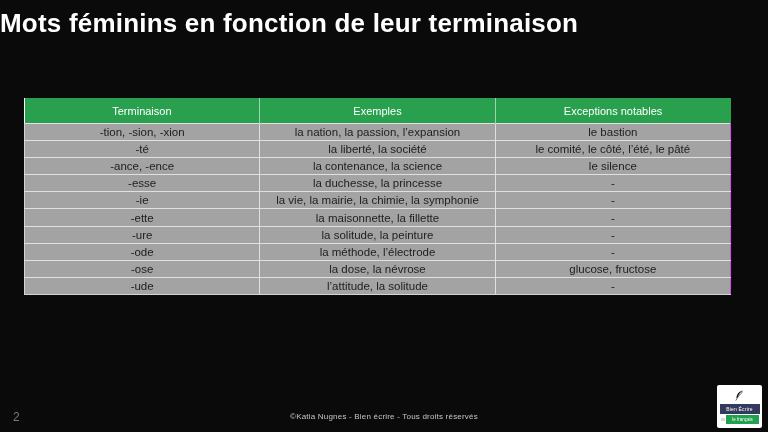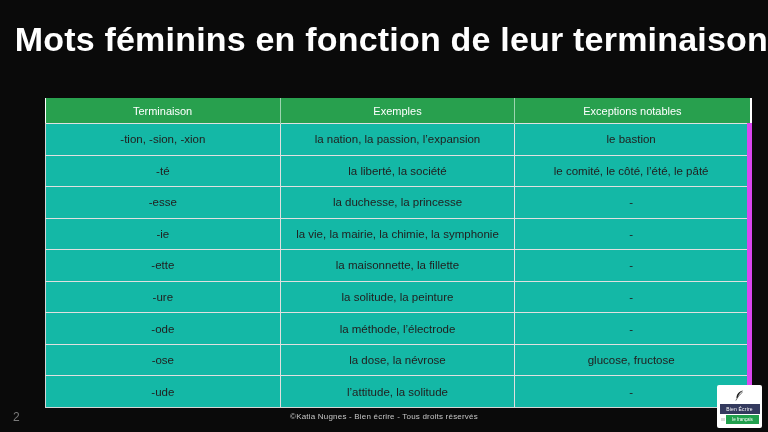--- a/index.html
+++ b/index.html
@@ -2,46 +2,46 @@
 <html><head>
 <meta charset="utf-8">
 <style>
   html,body{margin:0;padding:0;background:#000;}
   .slide{
     position:relative;width:768px;height:432px;overflow:hidden;
     background:var(--bg,#0a0a0a);
     font-family:"Liberation Sans",sans-serif;
   }
   .title{
-    position:absolute;top:20px;left:0;right:0;
-    text-align:right;color:#ffffff;
-    font-size:34px;font-weight:bold;letter-spacing:.2px;
+    position:absolute;top:8px;left:0;right:0;
+    text-align:left;color:#ffffff;
+    font-size:26px;font-weight:bold;letter-spacing:.2px;
   }
   .table-wrap{
-    position:absolute;left:45px;top:98px;width:707px;height:310px;
+    position:absolute;left:24px;top:98px;width:707px;height:197px;
     background:#ffffff;
   }
   table{
     width:100%;height:100%;border-collapse:collapse;table-layout:fixed;
   }
   thead th{
     background:var(--green,#28a04e);
     color:#ffffff;font-size:11px;font-weight:500;
     height:23px;text-align:center;vertical-align:middle;
     border-left:1px solid rgba(255,255,255,.55);
   }
   thead th:first-child{border-left:none;}
   tbody td{
-    background:#14b8a6;color:#212121;
+    background:#a3a3a3;color:#212121;
     font-size:11.5px;text-align:center;vertical-align:middle;
     border:1px solid var(--grid,#e0e0e0);
     overflow:hidden;white-space:nowrap;
   }
   tbody tr td:first-child{border-left:1px solid #d5d5d5;}
-  tbody tr td:last-child{border-right:5px solid #d946ef;}
+  tbody tr td:last-child{border-right:1px solid #d946ef;}
   tbody tr:last-child td{border-bottom:1px solid #d5d5d5;}
   .page-num{
     position:absolute;left:13px;bottom:8px;
     color:#7a7a7a;font-size:12px;
   }
   .credit{
     position:absolute;left:0;right:0;bottom:11px;
     text-align:center;color:#c6c6c6;font-size:8px;letter-spacing:.2px;margin-top:35px;
   }
   .logo{
@@ -84,20 +84,25 @@
       <tbody>
           <tr>
             <td>-tion, -sion, -xion</td>
             <td>la nation, la passion, l’expansion</td>
             <td>le bastion</td>
           </tr>
           <tr>
             <td>-té</td>
             <td>la liberté, la société</td>
             <td>le comité, le côté, l’été, le pâté</td>
+          </tr>
+          <tr>
+            <td>-ance, -ence</td>
+            <td>la contenance, la science</td>
+            <td>le silence</td>
           </tr>
           <tr>
             <td>-esse</td>
             <td>la duchesse, la princesse</td>
             <td>-</td>
           </tr>
           <tr>
             <td>-ie</td>
             <td>la vie, la mairie, la chimie, la symphonie</td>
             <td>-</td>

